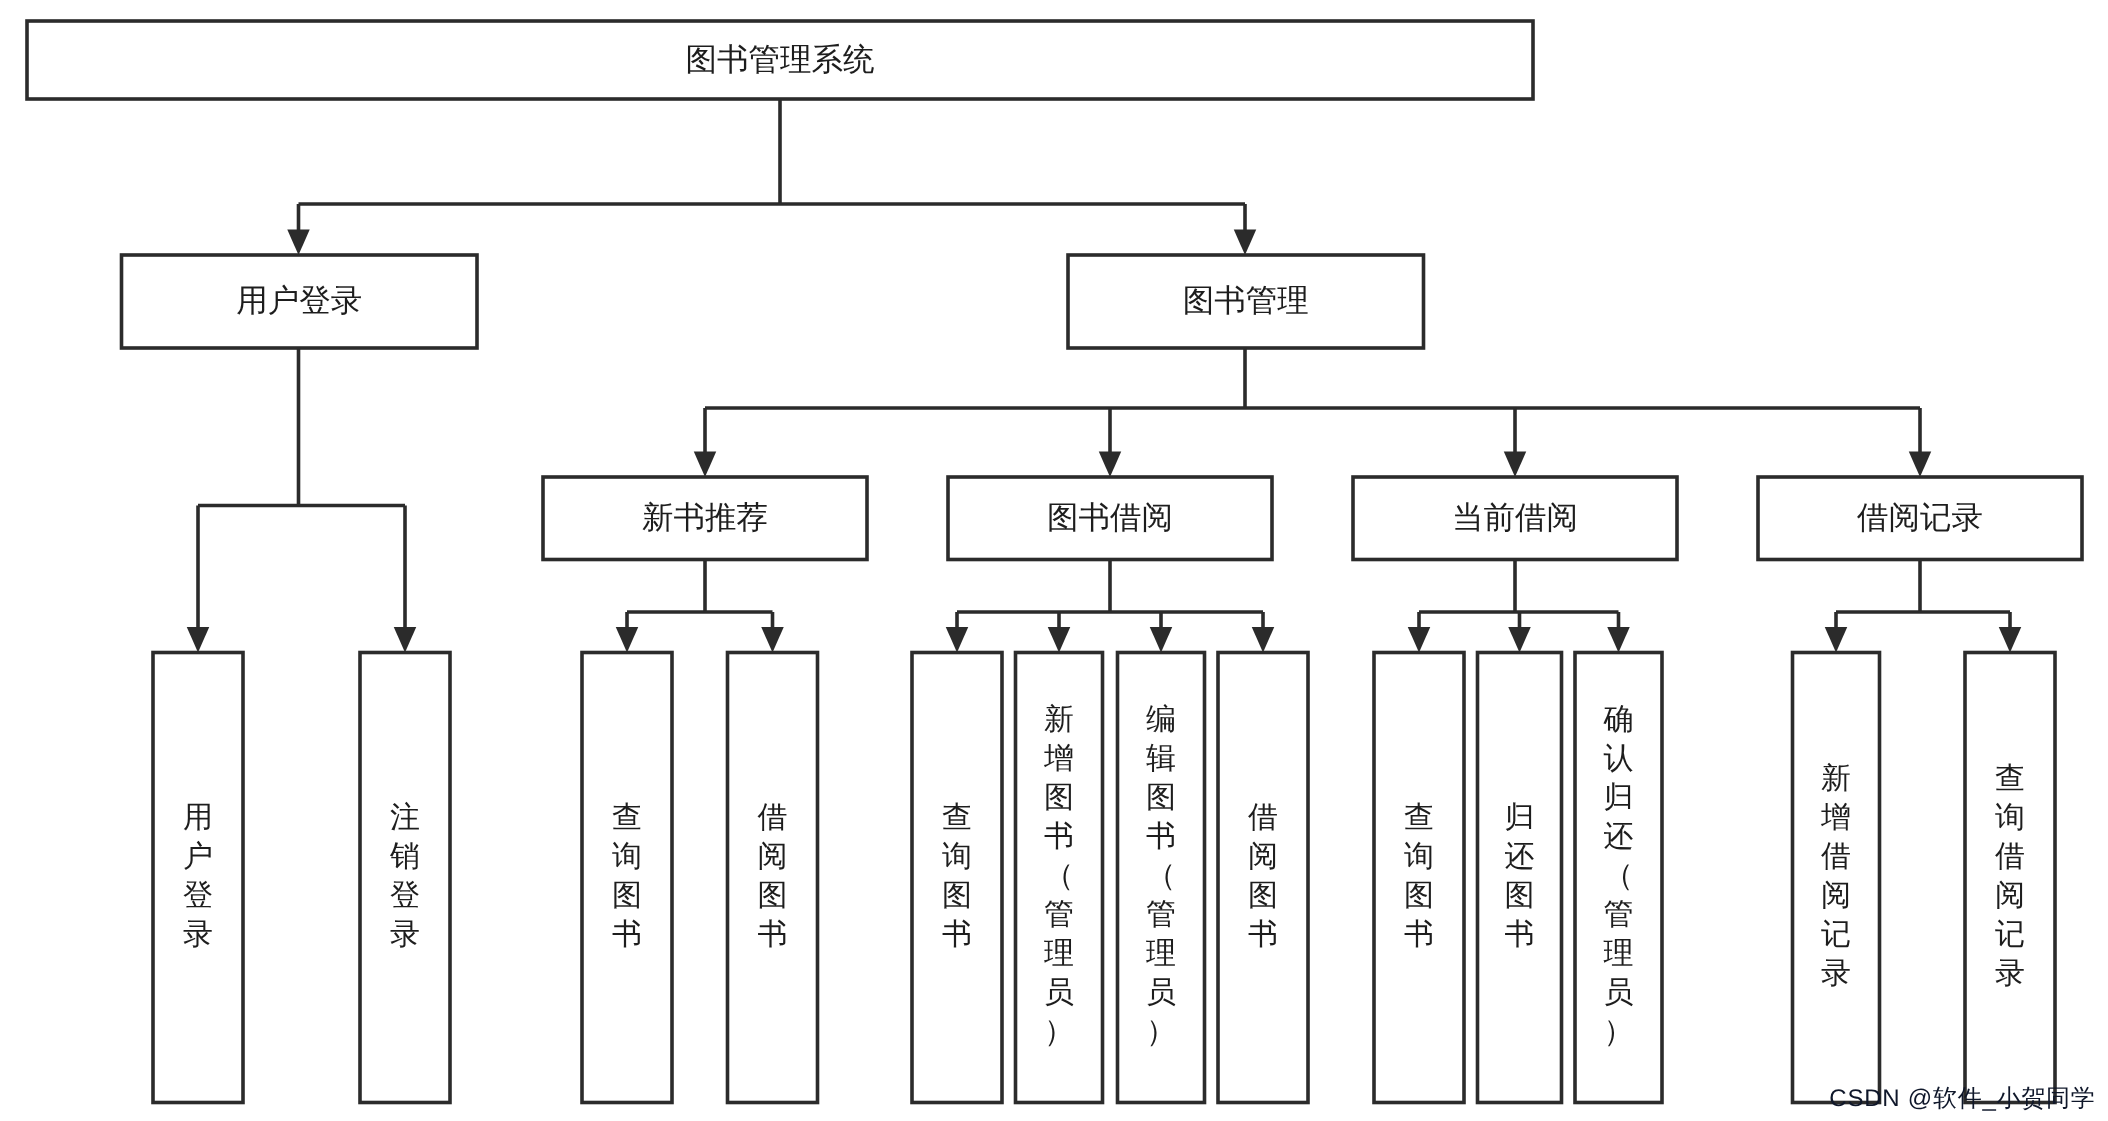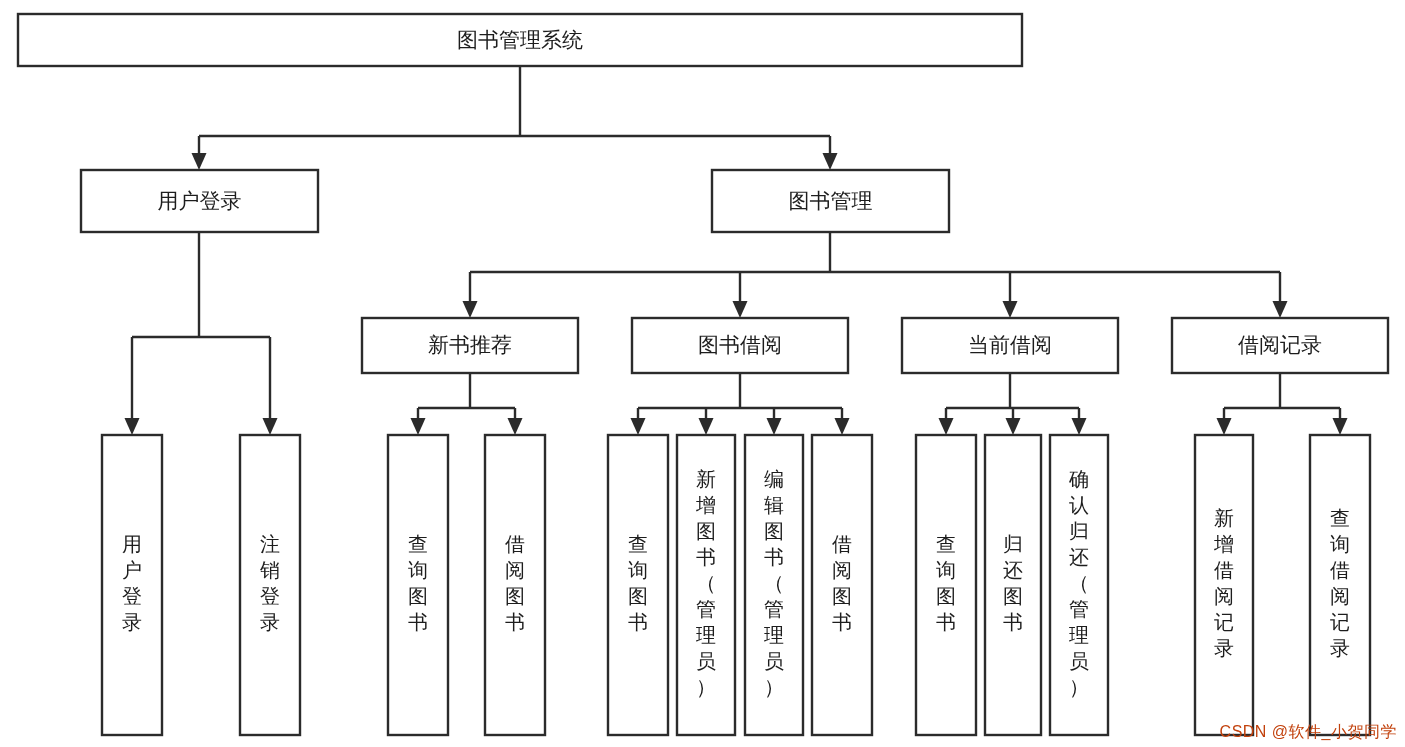--- a/index.html
+++ b/index.html
@@ -54,21 +54,21 @@
   .arrow-head {
     fill: #2b2b2b;
     stroke: none;
   }
   .watermark {
     position: absolute;
     right: 8px;
     bottom: 4px;
     font-family: "Liberation Sans", "DejaVu Sans", sans-serif;
     font-size: 16px;
-    color: #c2410c;
+    color: #0f172a;
     letter-spacing: 0.5px;
     white-space: nowrap;
     user-select: none;
   }
 </style>
 </head>
 <body>
 
 <div id="diagram-root">
   <svg class="diagram" id="diagram-svg" viewBox="0 0 1405 747" xmlns="http://www.w3.org/2000/svg">

